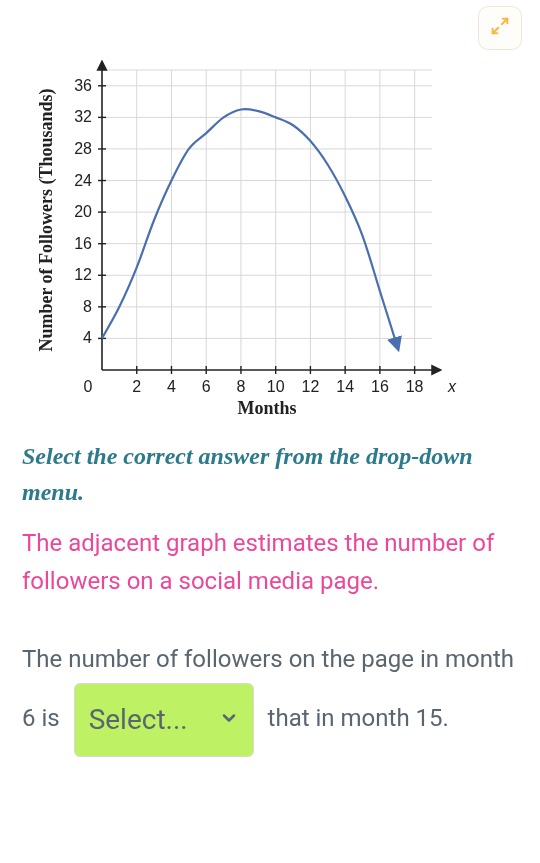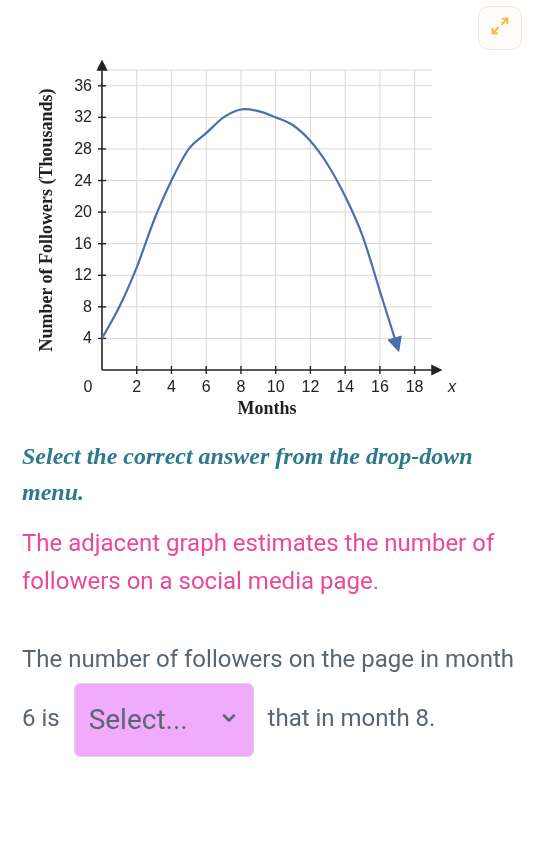--- a/index.html
+++ b/index.html
@@ -75,21 +75,21 @@
   }
   .dropdown {
     display: inline-flex;
     align-items: center;
     vertical-align: middle;
     border: 1px solid #d9d9d9;
     border-radius: 6px;
     padding: 8px 14px;
     margin: 0 8px;
     cursor: pointer;
-    background: #f0abfc;
+    background: #bef264;
     min-width: 180px;
     justify-content: space-between;
   }
   .dropdown-label {
     font-size: 28px;
     color: #5a6570;
     margin-right: 12px;
   }
   .dropdown svg { width: 20px; height: 20px; flex-shrink: 0; }
 </style>
@@ -189,14 +189,14 @@
 <p class="question">
   <span>The number of followers on the page in month 6 is</span>
   <span class="dropdown">
     <span class="dropdown-label">Select...</span>
     <span>
       <svg viewBox="0 0 24 24" fill="none" stroke="#5a6570" stroke-width="3" stroke-linecap="round" stroke-linejoin="round">
         <polyline points="6 9 12 15 18 9"></polyline>
       </svg>
     </span>
   </span>
-  <span>that in month 8.</span>
+  <span>that in month 15.</span>
 </p>
 
 </body></html>

